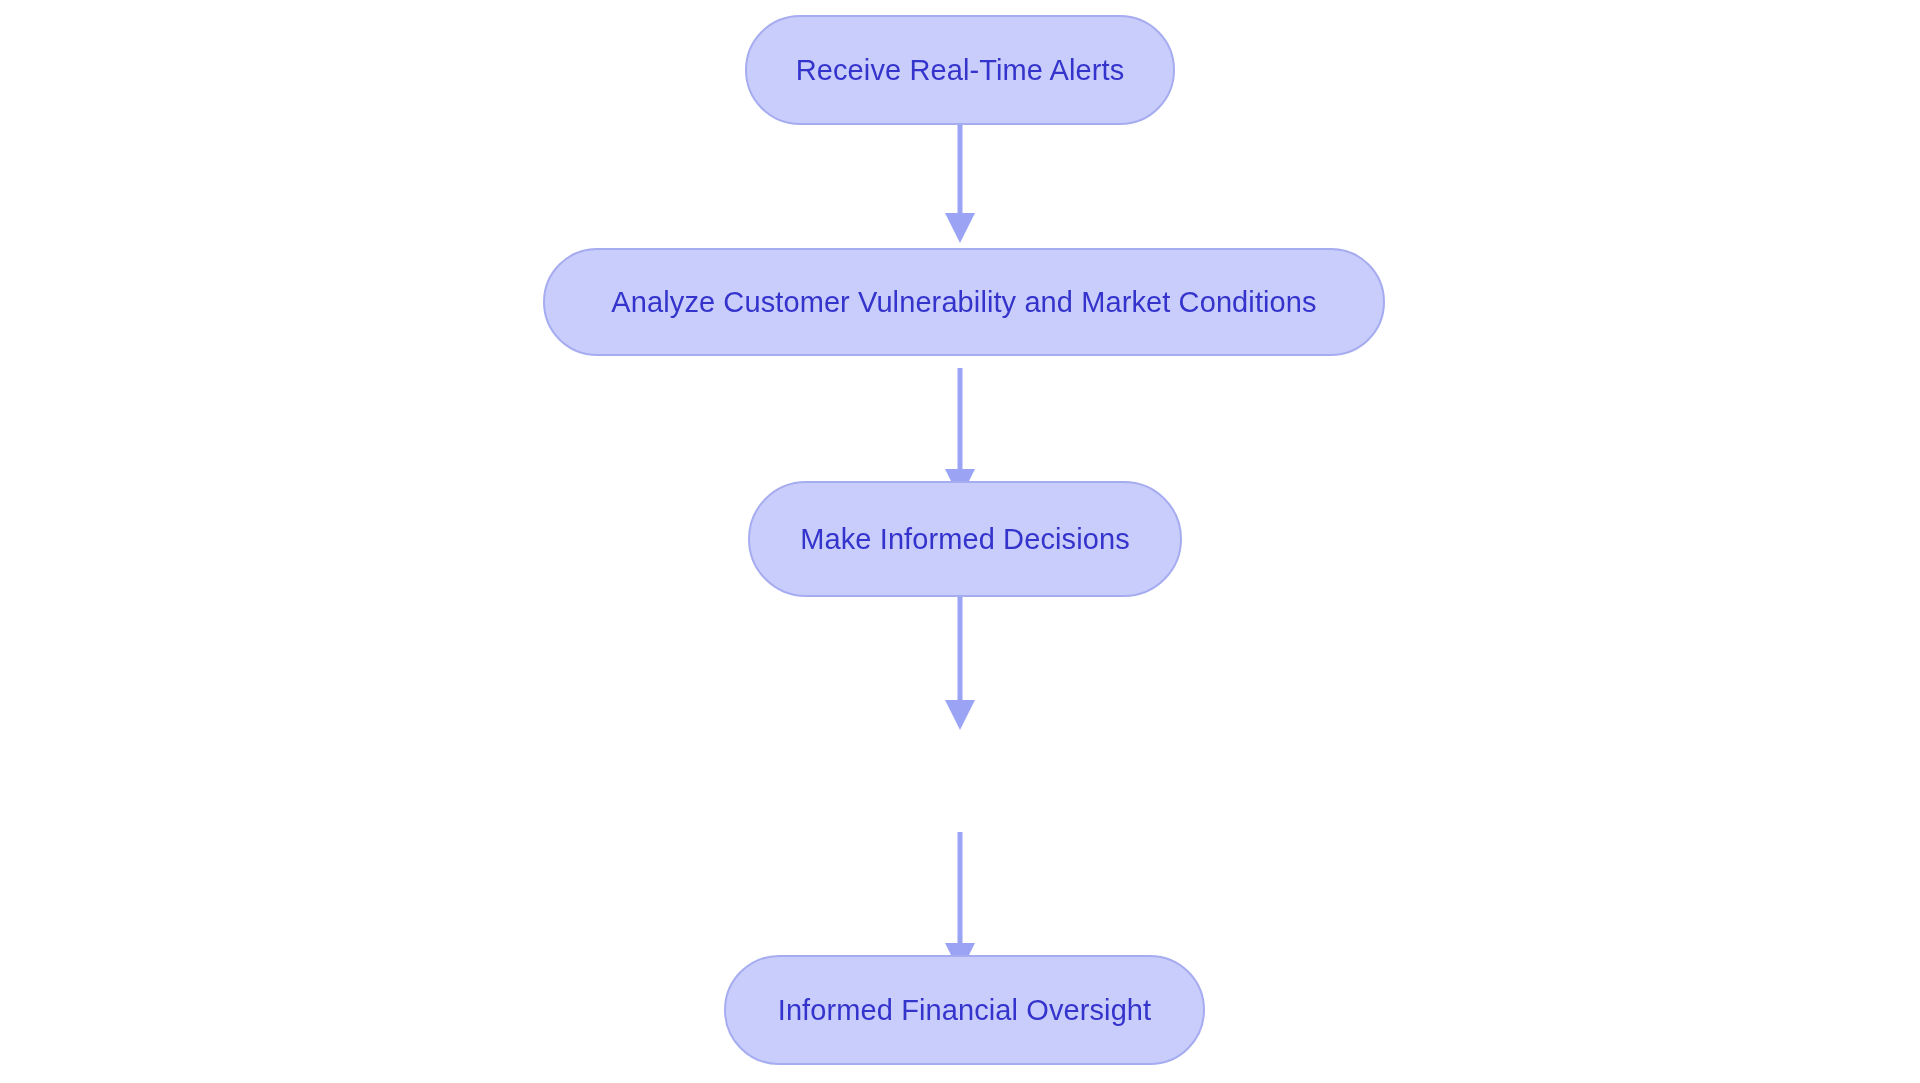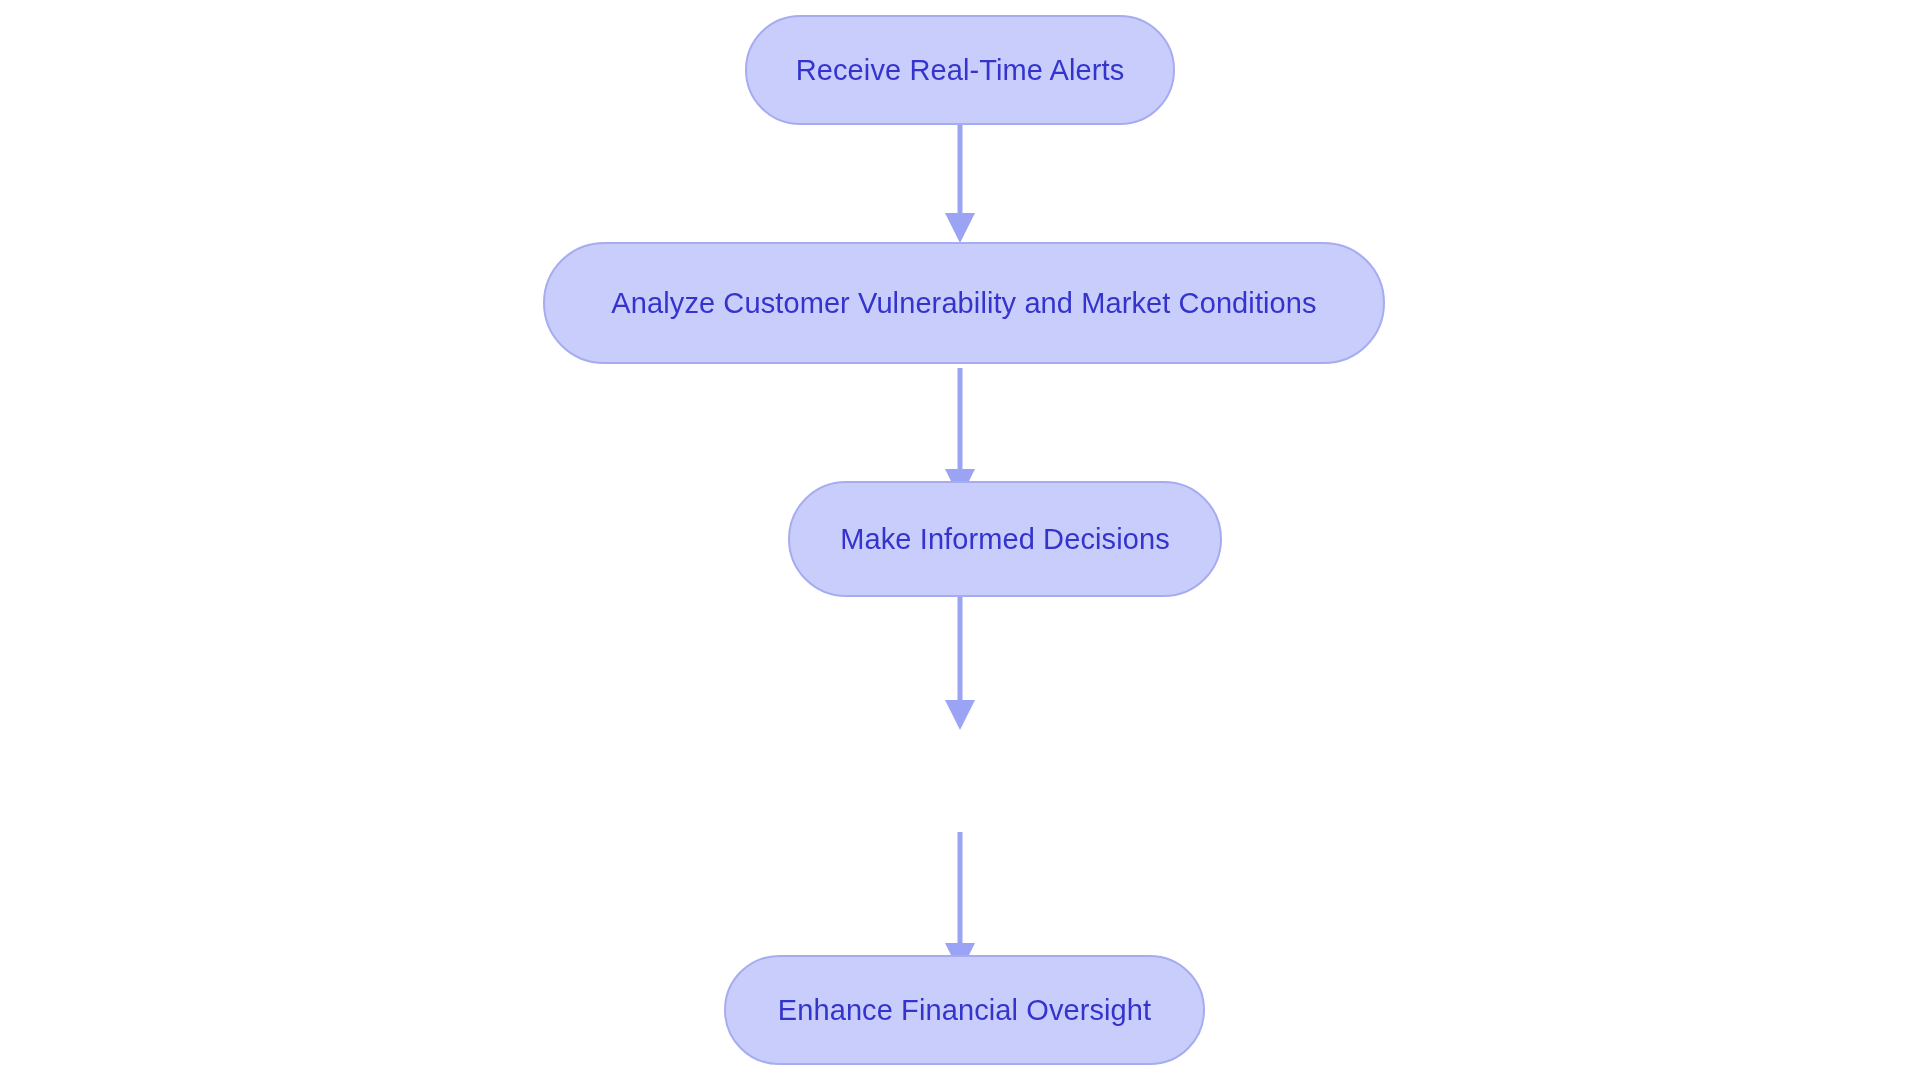--- a/index.html
+++ b/index.html
@@ -68,26 +68,26 @@
 
     <line x1="960" y1="597" x2="960" y2="701" stroke="#9ba3f5" stroke-width="5" marker-end="url(#arrowhead)"></line>
 
     <line x1="960" y1="832" x2="960" y2="944" stroke="#9ba3f5" stroke-width="5" marker-end="url(#arrowhead)"></line>
   </svg>
 
   <div class="flow-node" style="left:745px; top:15px; width:430px; height:110px;">
     <span class="flow-node-label">Receive Real-Time Alerts</span>
   </div>
 
-  <div class="flow-node" style="left:543px; top:242px; width:842px; height:122px;">
+  <div class="flow-node" style="left:543px; top:248px; width:842px; height:108px;">
     <span class="flow-node-label">Analyze Customer Vulnerability and Market Conditions</span>
   </div>
 
-  <div class="flow-node" style="left:788px; top:481px; width:434px; height:116px;">
+  <div class="flow-node" style="left:748px; top:481px; width:434px; height:116px;">
     <span class="flow-node-label">Make Informed Decisions</span>
   </div>
 
 
   <div class="flow-node" style="left:724px; top:955px; width:481px; height:110px;">
-    <span class="flow-node-label">Enhance Financial Oversight</span>
+    <span class="flow-node-label">Informed Financial Oversight</span>
   </div>
 
 </div>
 
 </body></html>

